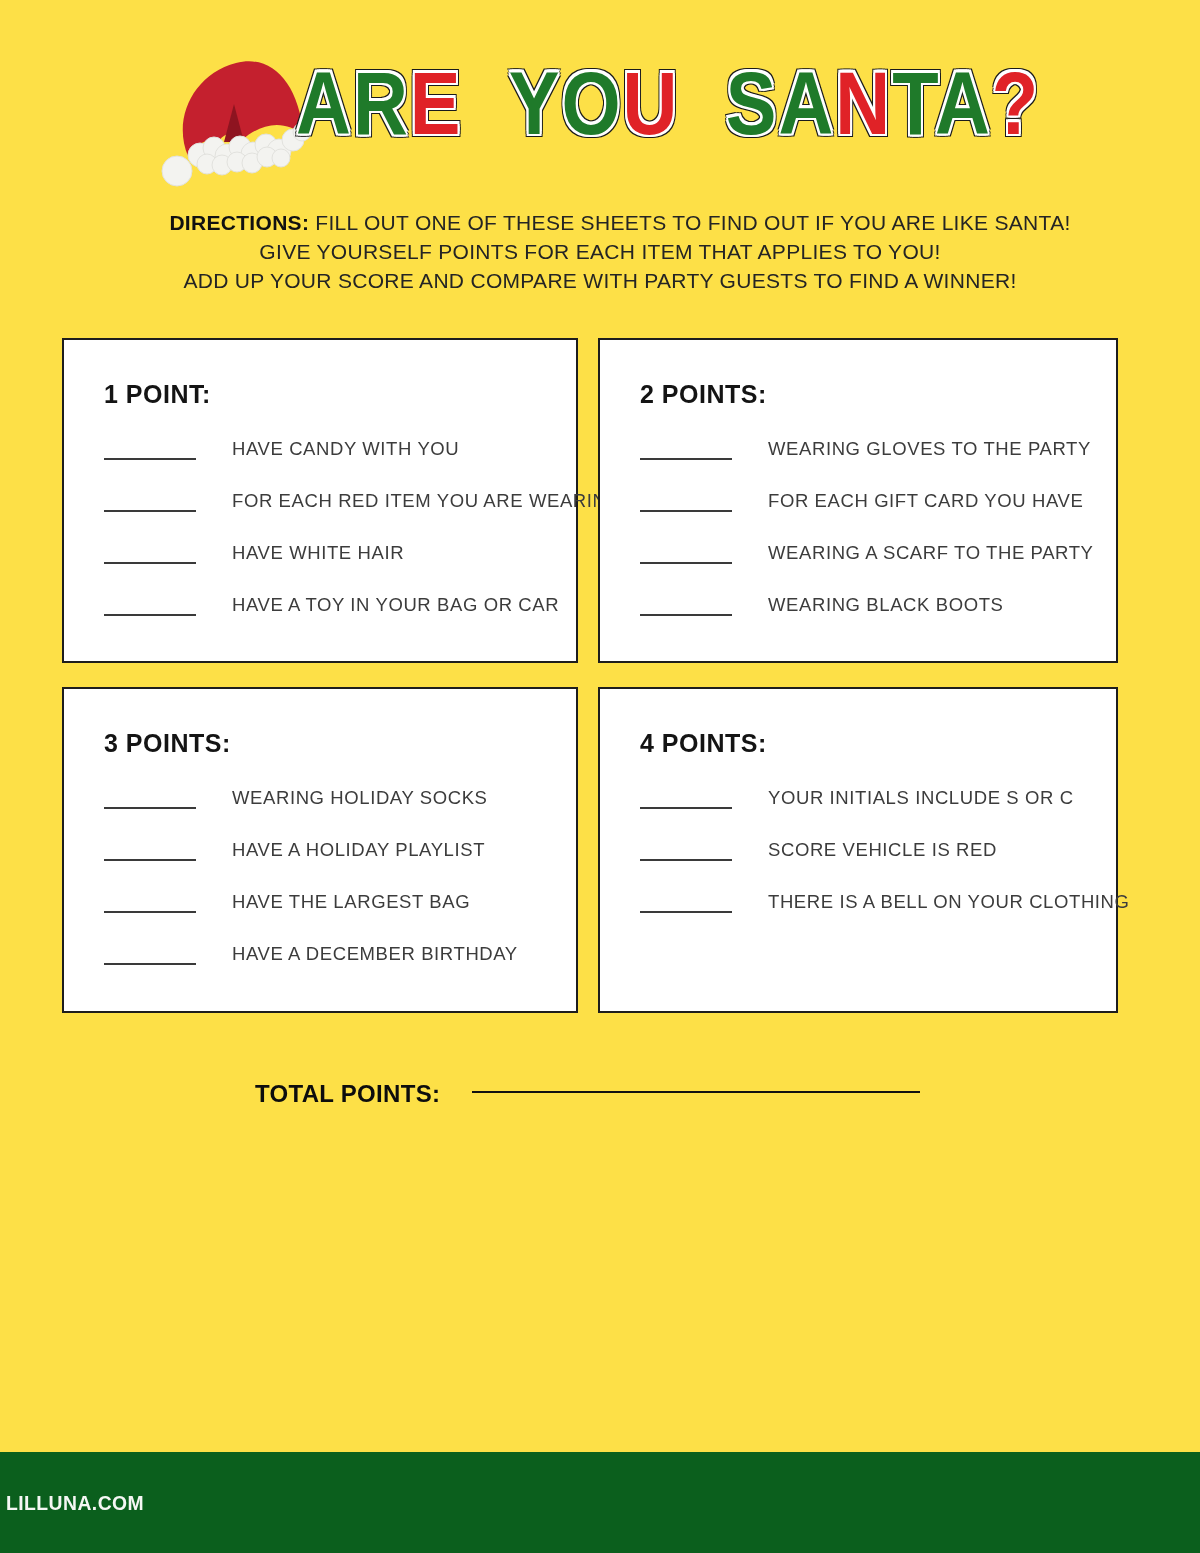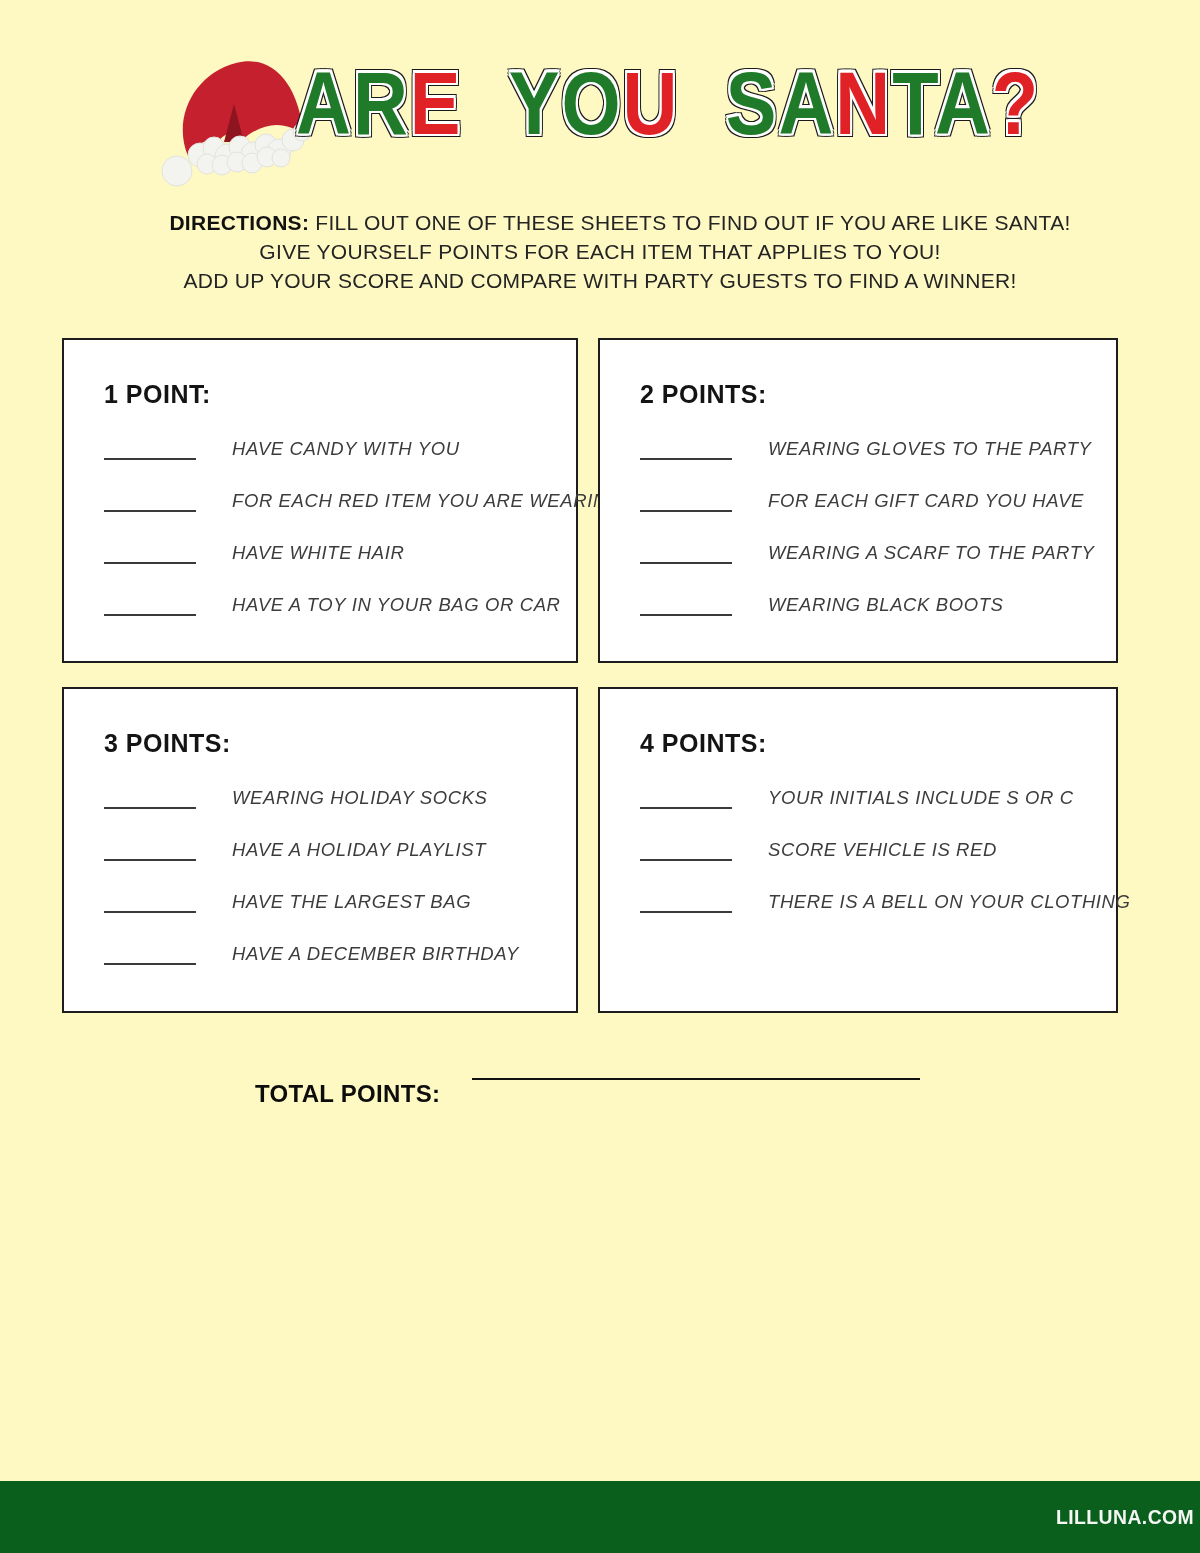--- a/index.html
+++ b/index.html
@@ -3,21 +3,21 @@
 <meta charset="utf-8">
 <style>
   * { margin: 0; padding: 0; box-sizing: border-box; }
   html, body { background: #ffffff; }
   body { font-family: "Liberation Sans", sans-serif; }
 
   .page {
     position: relative;
     width: 1200px;
     height: 1553px;
-    background: #fef9c3;
+    background: #fde047;
     overflow: hidden;
     margin: 0 auto;
   }
 
   
   .hat {
     position: absolute;
     left: 160px;
     top: 52px;
     width: 152px;
@@ -79,21 +79,20 @@
     font-size: 25px;
     font-weight: 800;
     color: #141414;
     letter-spacing: 0.5px;
     margin-bottom: 14px;
   }
   .item-row {
     display: flex;
     align-items: center;
     height: 52px;
-    font-style: italic;
   }
   .blank-line {
     width: 92px;
     height: 0;
     border-bottom: 2px solid #3a3a3a;
     transform: translateY(10px);
     flex: 0 0 auto;
   }
   .item-label {
     margin-left: 36px;
@@ -103,21 +102,21 @@
     white-space: nowrap;
   }
 
   
   .total-row {
     position: absolute;
     left: 255px;
     top: 1080px;
     width: 700px;
     display: flex;
-    align-items: flex-start;
+    align-items: center;
   }
   .total-label {
     font-size: 24px;
     font-weight: 800;
     color: #0d0d0d;
     letter-spacing: 0.3px;
     white-space: nowrap;
   }
   .total-line {
     margin-left: 32px;
@@ -128,25 +127,25 @@
     font-size: 20px;
     color: #111;
   }
 
   
   .footer {
     position: absolute;
     left: 0;
     bottom: 0;
     width: 1200px;
-    height: 72px;
+    height: 101px;
     background: #0b5f1d;
     display: flex;
     align-items: center;
-    justify-content: flex-end;
+    justify-content: flex-start;
   }
   .footer-site {
     color: #f5f7f4;
     font-size: 21px;
     font-weight: 600;
     letter-spacing: 0.5px;
     transform: scaleX(0.92);
   }
 </style>
 </head>

